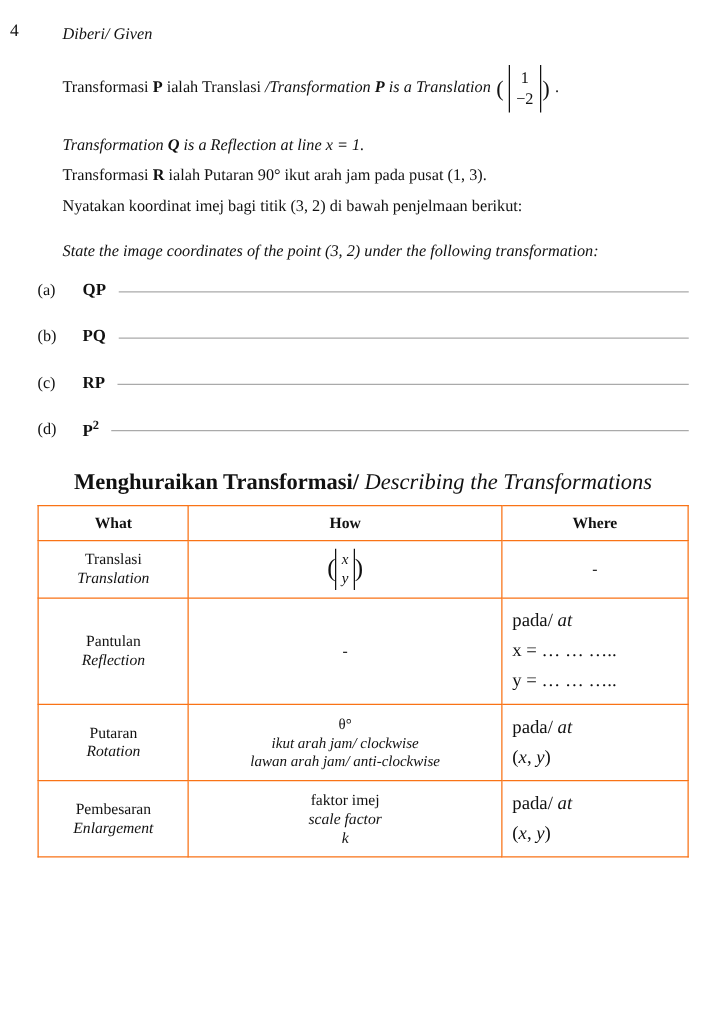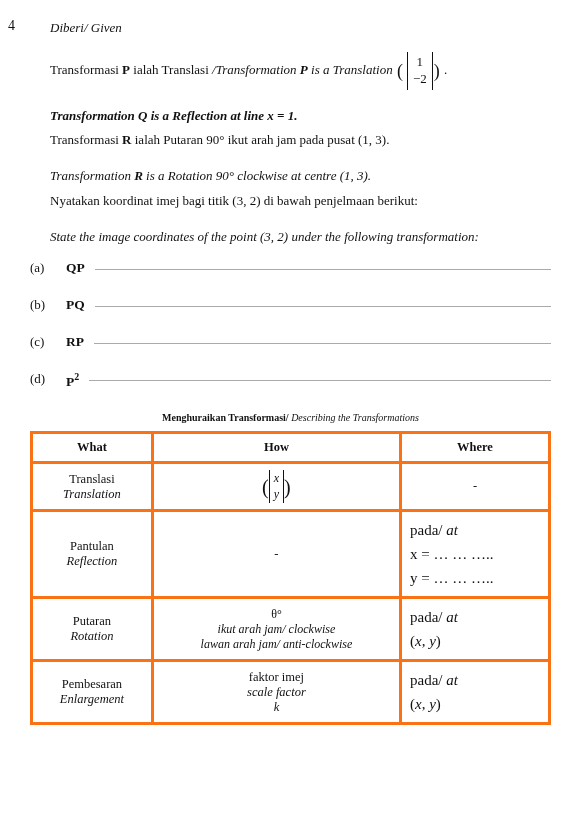--- a/index.html
+++ b/index.html
@@ -68,30 +68,30 @@
       flex: 1;
       border-bottom: 1px solid #aaa;
       margin-left: 10px;
       margin-top: 10px;
     }
     .table-section {
       margin-top: 22px;
     }
     .table-title {
       text-align: center;
-      font-size: 10px;
+      font-size: 18px;
       margin-bottom: 8px;
     }
     table {
       width: 100%;
       border-collapse: collapse;
       font-size: 12.5px;
     }
     th, td {
-      border: 3px solid #f97316;
+      border: 1px solid #f97316;
       padding: 6px 8px;
       text-align: center;
       vertical-align: middle;
       font-family: Liberation Serif, serif;
     }
     th {
       font-weight: bold;
       background: #fff;
     }
     .cell-italic { font-style: italic; }
@@ -127,29 +127,26 @@
       <span style="font-size:18px; line-height:1; margin:0 1px;">(</span>
       <span class="matrix-inline">
         <span>1</span>
         <span>−2</span>
       </span>
       <span style="font-size:18px; line-height:1; margin:0 1px;">)</span>
     </span>
     <span>.</span>
   </div>
 
-  <div class="line italic" style="margin-left:20px;font-weight:bold;">
+  <div class="line italic" style="margin-left:20px;">
     <span>Transformation <strong>Q</strong> is a Reflection at line <em>x</em> = 1.</span>
   </div>
 
   <div class="line" style="margin-left:20px; margin-top:4px;">
     <span>Transformasi <strong>R</strong> ialah Putaran 90° ikut arah jam pada pusat (1, 3).</span>
-  </div>
-  <div class="line italic" style="margin-left:20px;">
-    <span>Transformation <strong>R</strong> is a Rotation 90° <em>clockwise</em> at centre (1, 3).</span>
   </div>
 
   <div class="line" style="margin-left:20px; margin-top:5px;">
     <span>Nyatakan koordinat imej bagi titik (3, 2) di bawah penjelmaan berikut:</span>
   </div>
   <div class="line italic" style="margin-left:20px;">
     <span>State the image coordinates of the point (3, 2) under the following transformation:</span>
   </div>
 
   <div class="part-row" style="margin-top:12px;">

